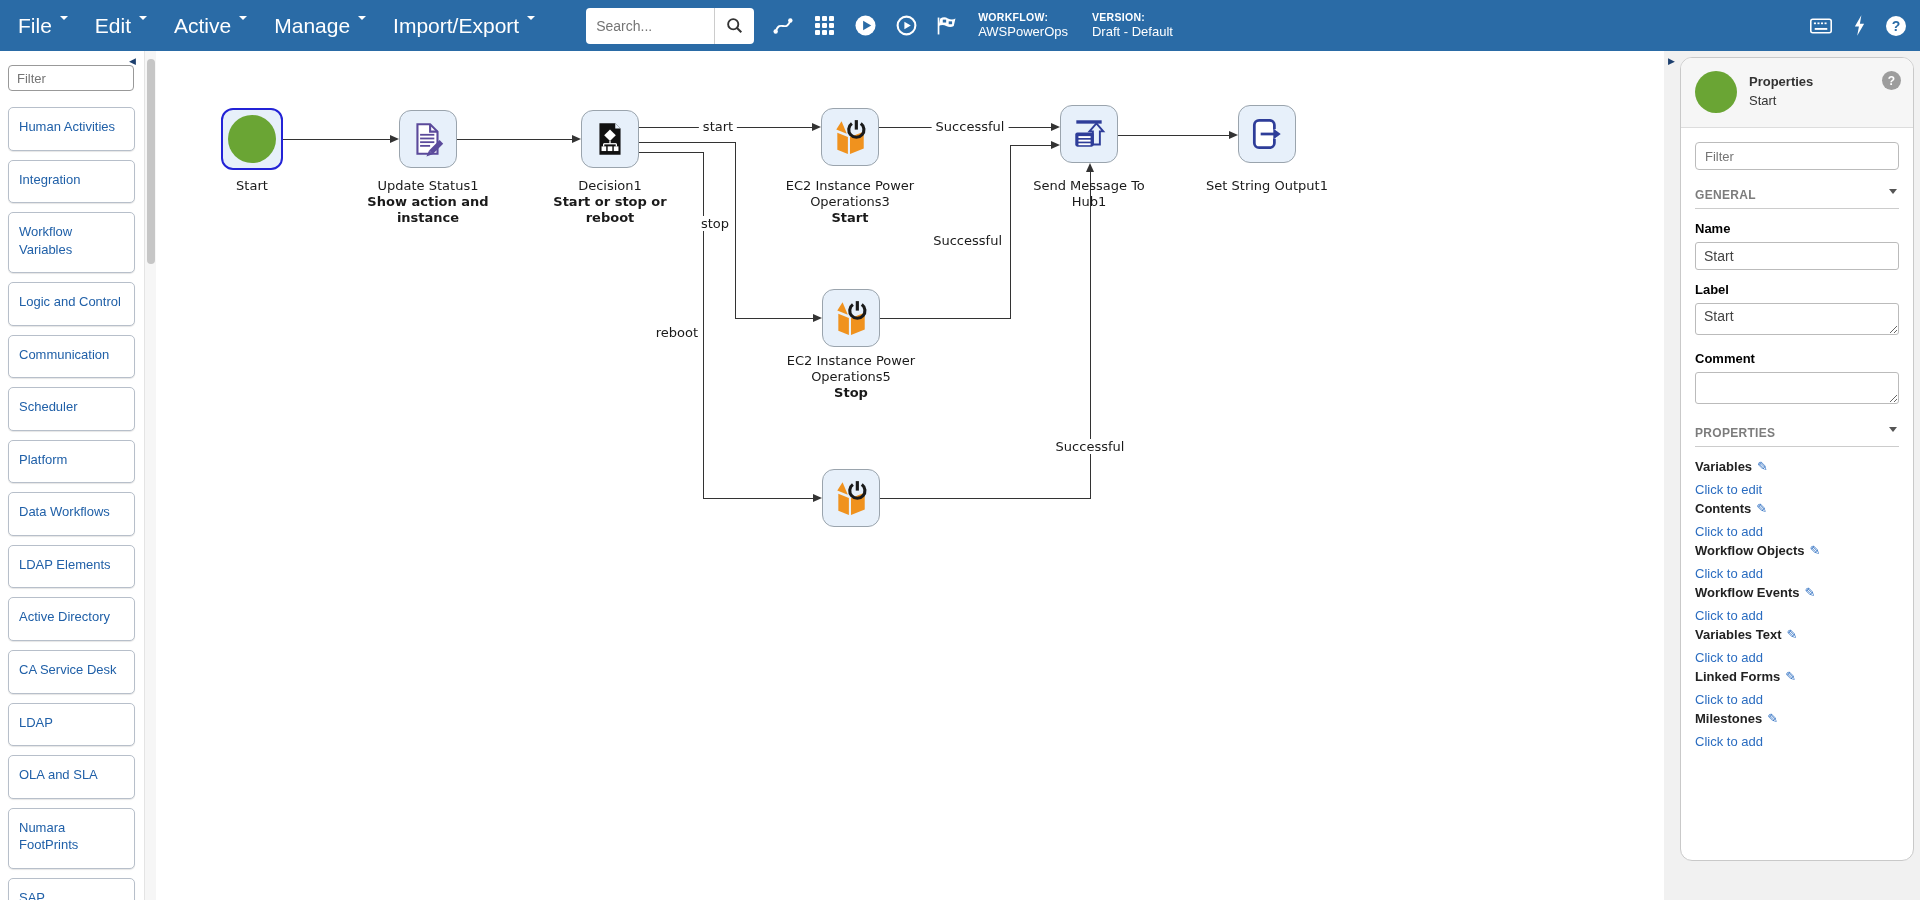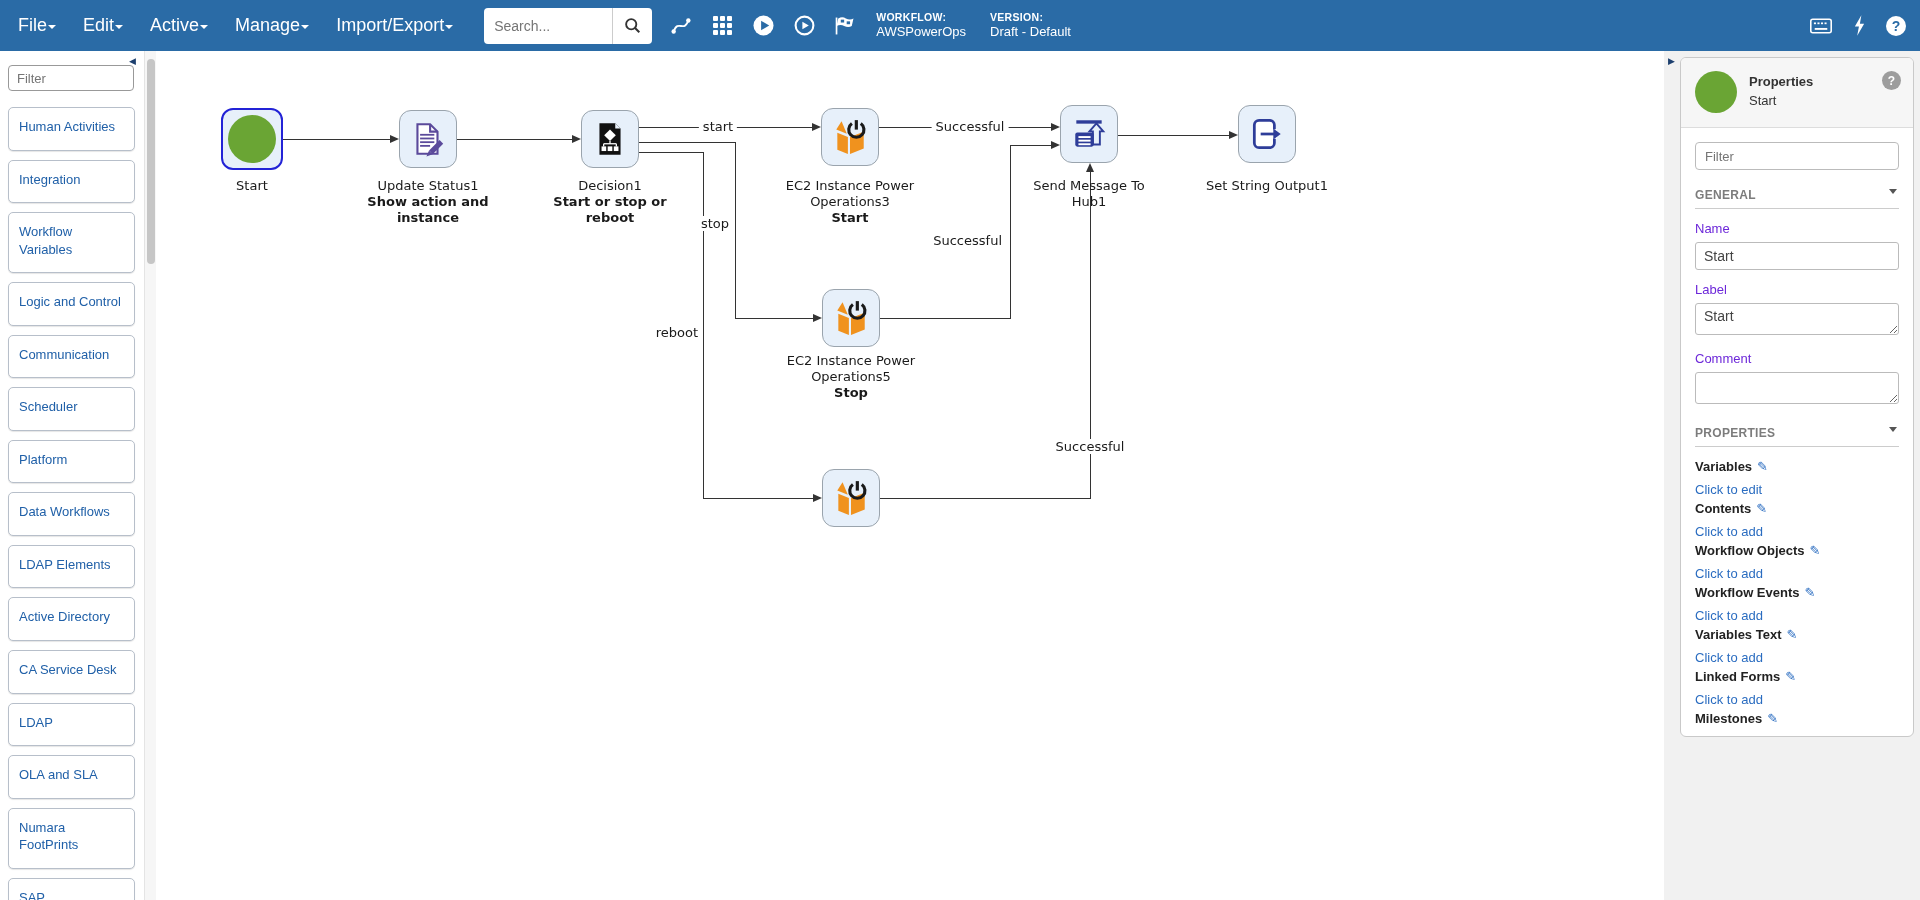--- a/index.html
+++ b/index.html
@@ -1,23 +1,23 @@
 <!DOCTYPE html>
 <html><head>
 <meta charset="utf-8">
 <style>
   * { box-sizing: border-box; margin: 0; padding: 0; }
   html,body { width:1920px; height:900px; overflow:hidden; font-family:"Liberation Sans",sans-serif; background:#fff; }
   .root { position:relative; width:1920px; height:900px; }
 
   
   .navbar { position:absolute; left:0; top:0; width:1920px; height:51px; background:#2a6ba6; display:flex; align-items:center; padding:0 14px 0 18px; color:#fff; }
-  .menu { display:flex; align-items:center; gap:1px; margin-right:27px; font-size:18px; cursor:pointer; white-space:nowrap; }
+  .menu { display:flex; gap:8px; margin-right:27px; font-size:21px; cursor:pointer; white-space:nowrap; }
   .caret { width:0; height:0; border-left:4px solid transparent; border-right:4px solid transparent; border-top:4px solid #fff; display:inline-block; margin-top:2px; }
-  .searchwrap { display:flex; margin-left:4px; height:36px;align-items:flex-end; }
+  .searchwrap { display:flex; margin-left:24px; height:36px;align-items:flex-end; }
   .searchwrap input { width:128px; height:36px; border:none; border-radius:4px 0 0 4px; padding:0 10px; font-size:14px; color:#333; outline:none; background:#fff; font-family:"Liberation Sans",sans-serif; }
   .searchbtn { width:40px; height:36px; background:#fff; border:none; border-left:1px solid #ccc; border-radius:0 4px 4px 0; display:flex; align-items:center; justify-content:center; cursor:pointer; }
   .nav-icons { display:flex; align-items:center; gap:19px; margin-left:18px; }
   .nav-icon { width:22px; height:22px; display:flex; align-items:center; justify-content:center; cursor:pointer; }
   .grid-icon { display:grid; grid-template-columns:repeat(3,5px); grid-template-rows:repeat(3,5px); gap:2px; }
   .grid-icon i { background:#fff; border-radius:1px; }
   .wf-block { margin-left:20px; line-height:1.25; white-space:nowrap; }
   .wf-block .lbl { font-size:10.5px; font-weight:bold; letter-spacing:.3px; }
   .wf-block .val { font-size:13px; }
   .nav-right { margin-left:auto; display:flex; align-items:center; gap:16px; }
@@ -39,31 +39,31 @@
   .node-label { position:absolute; width:150px; text-align:center; font-size:13px; color:#1a1a1a; line-height:1.22; }
   .node-label .sub { font-weight:bold; }
   .seg { position:absolute; background:#333; }
   .edge-label { position:absolute; font-size:13px; color:#1a1a1a; background:#fff; padding:0 4px; z-index:3; white-space:nowrap; }
   .arr-r { position:absolute; width:0; height:0; border-top:4.5px solid transparent; border-bottom:4.5px solid transparent; border-left:9px solid #333; }
   .arr-u { position:absolute; width:0; height:0; border-left:4.5px solid transparent; border-right:4.5px solid transparent; border-bottom:9px solid #333; }
 
   
   .right-rail { position:absolute; left:1664px; top:51px; width:256px; height:849px; background:#f1f1f1; }
   .collapse-right { position:absolute; left:4px; top:5px; font-size:9px; color:#1c3f6e; cursor:pointer; }
-  .panel-card { position:absolute; left:16px; top:6px; width:234px; height:680px; background:#fff; border:1px solid #c9c9c9; border-radius:6px; overflow:hidden; }
+  .panel-card { position:absolute; left:16px; top:6px; width:234px; height:804px; background:#fff; border:1px solid #c9c9c9; border-radius:12px; overflow:hidden; }
   .panel-head { display:flex; align-items:flex-start; gap:12px; padding:13px 12px 14px 14px; background:#f6f6f6; border-bottom:1px solid #ddd; }
   .avatar { width:42px; height:42px; border-radius:50%; background:#6aa534; flex:none; }
   .panel-title { font-size:13px; font-weight:bold; color:#333; padding-top:3px; }
   .panel-sub { font-size:13px; color:#333; margin-top:4px; }
   .panel-help { margin-left:auto; width:19px; height:19px; border-radius:50%; background:#9d9d9d; color:#fff; font-size:12px; font-weight:bold; display:flex; align-items:center; justify-content:center; cursor:pointer; }
   .panel-body { padding:14px 14px 0 14px; }
   .panel-filter { width:100%; height:28px; border:1px solid #bbb; border-radius:4px; padding:0 9px; font-size:13px; color:#444; outline:none; font-family:"Liberation Sans",sans-serif; }
   .sect-head { margin:18px 0 10px; padding-bottom:6px; border-bottom:1px solid #ccc; color:#7c7c7c; font-size:12px; font-weight:bold; letter-spacing:.3px; position:relative; cursor:pointer; }
   .sect-caret { position:absolute; right:2px; top:1px; width:0; height:0; border-left:4px solid transparent; border-right:4px solid transparent; border-top:5px solid #555; }
-  .fld-label { font-size:13px; font-weight:normal; color:#6d28d9; margin:12px 0 6px; }
+  .fld-label { font-size:13px; font-weight:bold; color:#000000; margin:12px 0 6px; }
   .fld-input { width:100%; height:28px; border:1px solid #bbb; border-radius:3px; padding:0 8px; font-size:14px; color:#444; outline:none; font-family:"Liberation Sans",sans-serif; }
   .fld-ta { width:100%; height:32px; border:1px solid #bbb; border-radius:3px; padding:4px 8px; font-size:14px; color:#444; outline:none; resize:both; font-family:"Liberation Sans",sans-serif; }
   .prop-item { margin:2px 0 0; }
   .prop-name { font-size:13px; font-weight:bold; color:#222; }
   .pencil { color:#2a6cc0; font-size:13px; margin-left:5px; cursor:pointer; }
   .prop-link { font-size:13px; color:#2a6cc0; margin-top:7px; cursor:pointer; }
 </style>
 </head>
 <body>
 

